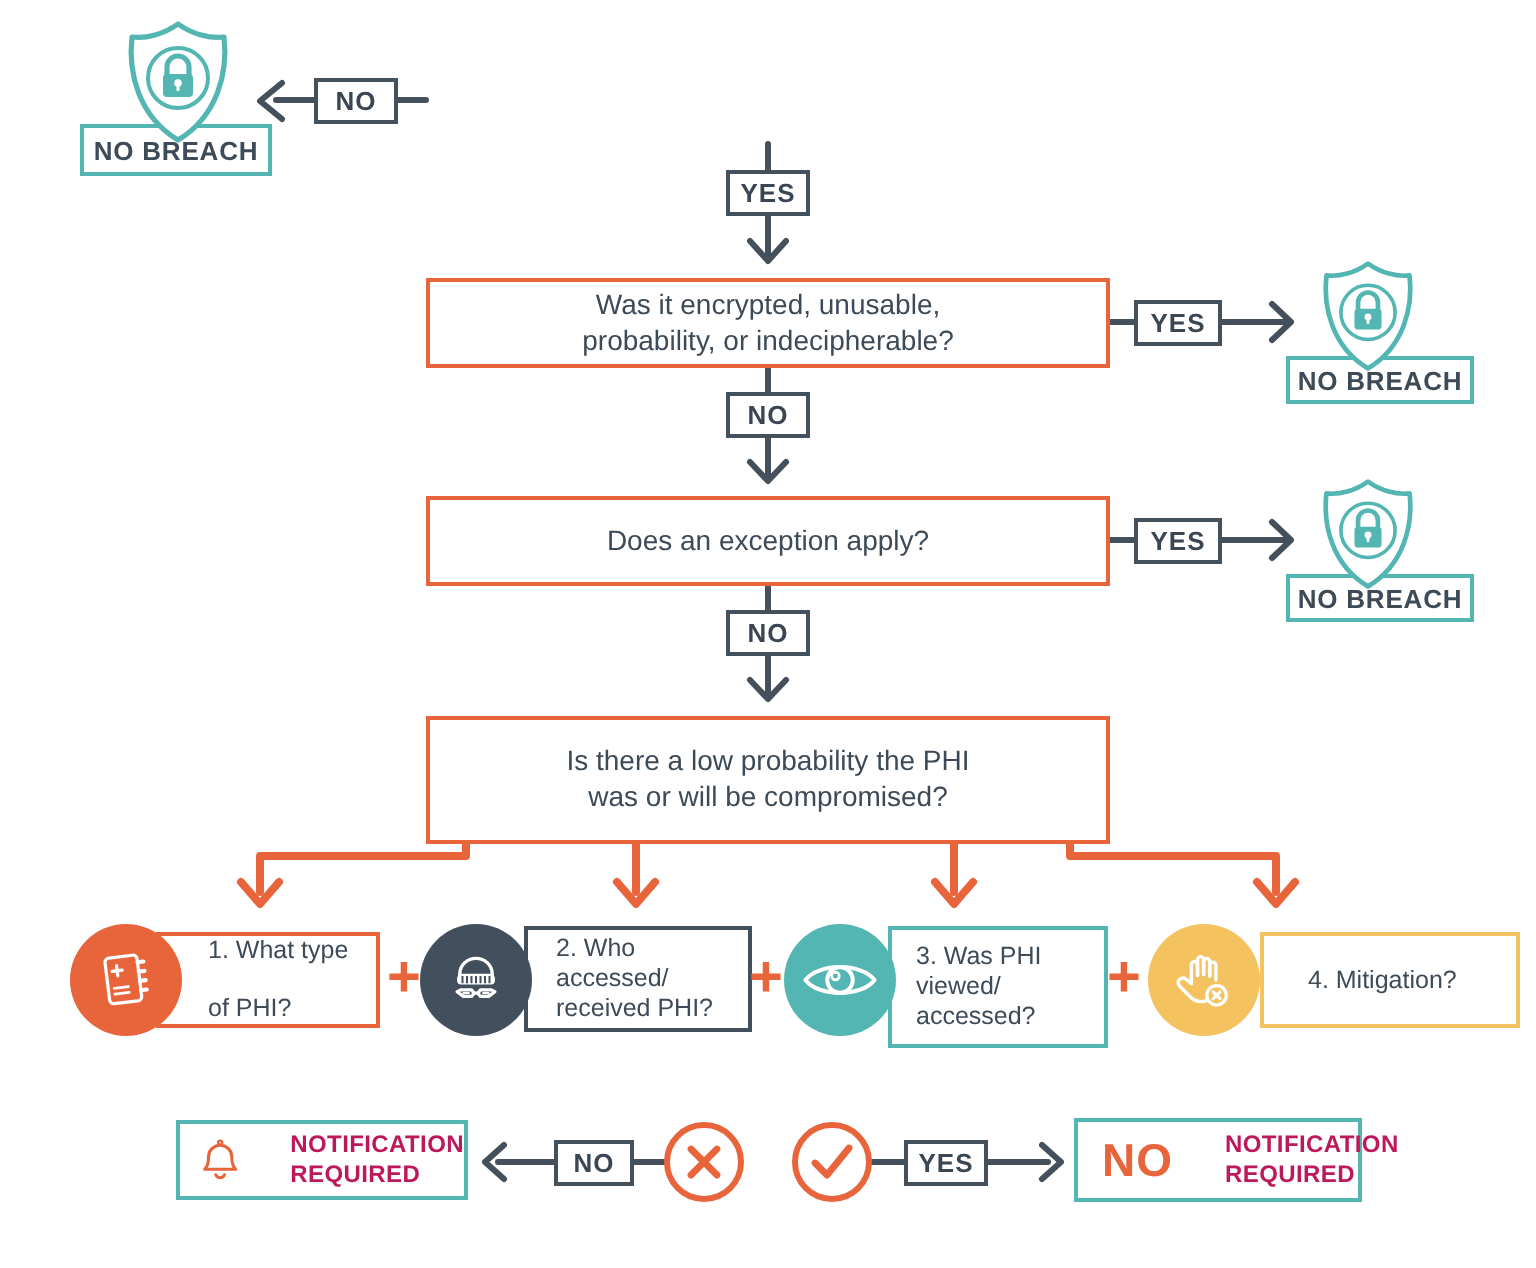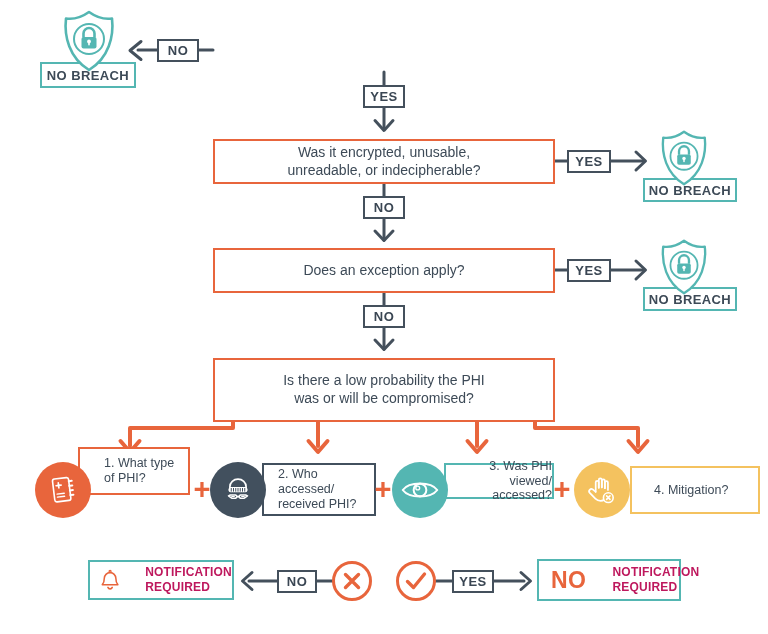--- a/index.html
+++ b/index.html
@@ -95,21 +95,21 @@
   </svg>
   <div class="tag" style="left:157px;top:39px;width:42px;height:23px;">
       <span>NO</span>
     </div>
   <div class="tag" style="left:363px;top:85px;width:42px;height:23px;">
       <span>YES</span>
     </div>
 
   <div class="qbox" style="left:213px;top:139px;width:342px;height:45px;">
     <span>Was it encrypted, unusable,</span>
-    <span>unreadable, or indecipherable?</span>
+    <span>probability, or indecipherable?</span>
   </div>
   <div class="tag" style="left:567px;top:150px;width:44px;height:23px;">
       <span>YES</span>
     </div>
   <div class="badge" style="left:643px;top:178px;width:94px;height:24px;">
       <span>NO BREACH</span>
     </div>
   <svg class="shield" style="left:656px;top:129px;" width="56" height="58" viewBox="0 0 62 64">
     <path d="M31 3 C38 8 47 10.5 54 9.5 C56 27 51 49 31 61 C11 49 6 27 8 9.5 C15 10.5 24 8 31 3 Z" fill="#fff" stroke="#54B6B2" stroke-width="2.6" stroke-linejoin="round"></path>
     <circle cx="31" cy="30" r="15" fill="none" stroke="#54B6B2" stroke-width="2"></circle>
@@ -151,21 +151,21 @@
   <div class="fcircle" style="left:35px;top:462px;background:#E8653C;">
     <svg width="34" height="34" viewBox="0 0 40 40">
       <g transform="rotate(-7 20 20)" stroke="#fff" stroke-width="1.9" fill="none" stroke-linecap="round" stroke-linejoin="round">
         <rect x="9" y="6" width="19" height="27" rx="2.5"></rect>
         <path d="M28 10.5 h3.5 M28 16 h3.5 M28 21.5 h3.5 M28 27 h3.5" stroke-width="2.4"></path>
         <path d="M15.5 11 v6 M12.5 14 h6"></path>
         <path d="M12.5 24 h8.5 M12.5 27.5 h8.5" stroke-width="1.6"></path>
       </g>
     </svg>
   </div>
-  <div class="fbox" style="left:78px;top:447px;width:112px;height:48px;border-color:#E8653C;padding-left:24px;">
+  <div class="fbox" style="left:78px;top:466px;width:112px;height:48px;border-color:#E8653C;padding-left:24px;justify-content:space-between;">
     <span>1. What type</span>
     <span>of PHI?</span>
   </div>
   <div class="plus" style="left:188px;top:474px;"><span>+</span></div>
 
   <div class="fcircle" style="left:210px;top:462px;background:#42505E;">
     <svg width="36" height="36" viewBox="0 0 40 40">
       <path d="M11 16.5 a9 8.5 0 0 1 18 0 v1 h-18 z" fill="none" stroke="#fff" stroke-width="1.9" stroke-linejoin="round"></path>
       <rect x="9.5" y="17" width="21" height="5.5" rx="2.2" fill="#fff"></rect>
       <path d="M12.5 17.8 v4 M15 17.8 v4 M17.5 17.8 v4 M20 17.8 v4 M22.5 17.8 v4 M25 17.8 v4 M27.5 17.8 v4" stroke="#42505E" stroke-width="1.1"></path>
@@ -186,21 +186,21 @@
 
   <div class="fcircle" style="left:392px;top:462px;background:#54B6B2;">
     <svg width="40" height="26" viewBox="0 0 44 26">
       <g stroke="#fff" stroke-width="2.2" fill="none" stroke-linejoin="round">
         <path d="M3 13 C10 3.5 34 3.5 41 13 C34 22.5 10 22.5 3 13 Z"></path>
         <circle cx="22" cy="13" r="7"></circle>
         <circle cx="19.5" cy="10.8" r="2.1" stroke-width="1.5"></circle>
       </g>
     </svg>
   </div>
-  <div class="fbox" style="left:444px;top:463px;width:110px;height:36px;border-color:#54B6B2;padding-left:12px;align-items:flex-end;">
+  <div class="fbox" style="left:444px;top:463px;width:110px;height:61px;border-color:#54B6B2;padding-left:12px;">
     <span>3. Was PHI</span>
     <span>viewed/</span>
     <span>accessed?</span>
   </div>
   <div class="plus" style="left:548px;top:474px;"><span>+</span></div>
 
   <div class="fcircle" style="left:574px;top:462px;background:#F4C25F;">
     <svg width="36" height="36" viewBox="0 0 40 40">
       <g stroke="#fff" stroke-width="1.9" fill="none" stroke-linecap="round" stroke-linejoin="round">
         <path d="M13 22 V11.5 a1.7 1.7 0 0 1 3.4 0 V17.5"></path>

